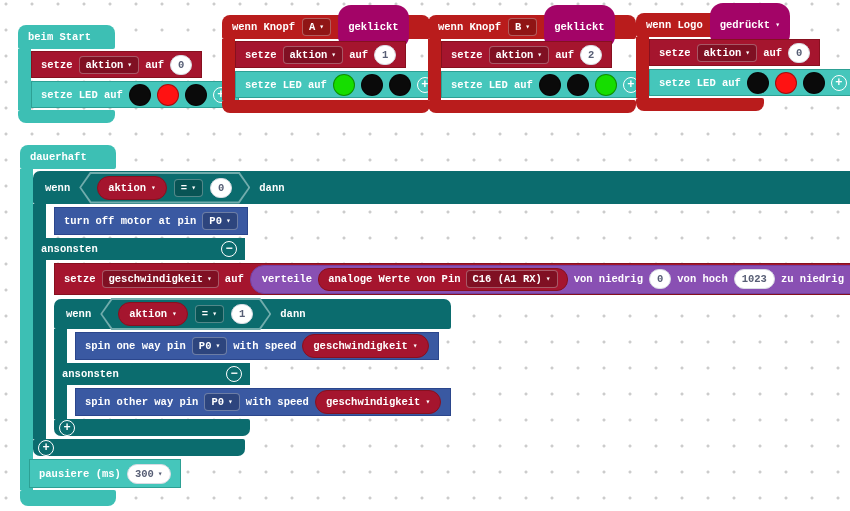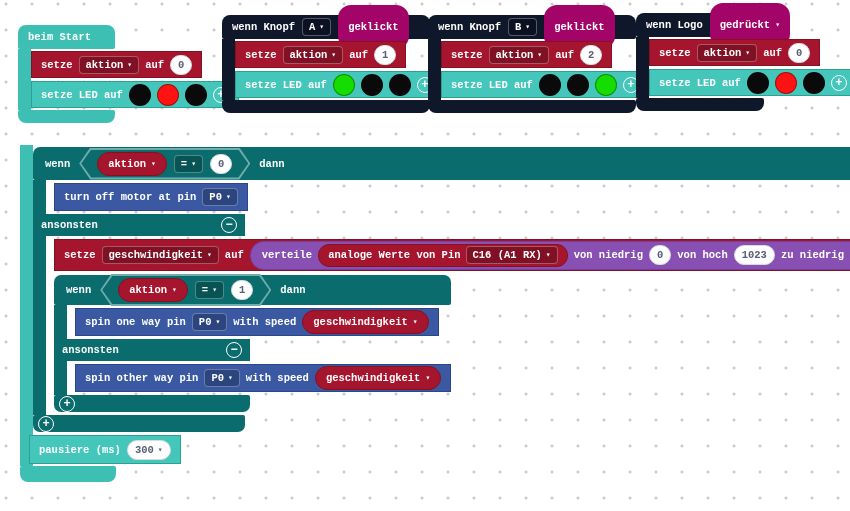--- a/index.html
+++ b/index.html
@@ -14,21 +14,21 @@
   .grp{position:absolute;}
   
   .cont{width:var(--hw);}
   .c-head{height:24px;display:flex;align-items:center;gap:7px;padding:0 10px;
     border-radius:8px 8px 2px 2px;box-sizing:border-box;white-space:nowrap;width:var(--hw);}
   .c-body{display:flex;}
   .c-spine{width:13px;flex:0 0 13px;}
   .c-stack{display:flex;flex-direction:column;align-items:flex-start;gap:3px;padding:2px 0;}
   .c-foot{height:13px;width:var(--hw);border-radius:2px 2px 8px 8px;}
   .teal .c-head,.teal .c-spine,.teal .c-foot{background:#3dbfb4;}
-  .magenta .c-head,.magenta .c-spine,.magenta .c-foot{background:#0f172a;}
+  .magenta .c-head,.magenta .c-spine,.magenta .c-foot{background:#b91c1c;}
   
   .stmt{display:flex;align-items:center;gap:6px;height:27px;padding:0 9px;
     border-radius:0;white-space:nowrap;width:max-content;box-sizing:border-box;}
   .stmt.red{background:#a5152e;border:1px solid #87101f;}
   .stmt.tealrow{background:#45c6bb;border:1px solid #2da094;}
   .stmt.blue{background:#3a59a2;border:1px solid #2b468c;height:28px;}
   .stmt.bigred{background:#a5152e;border:1px solid #87101f;height:32px;gap:6px;}
   
   .dd{display:inline-flex;align-items:center;gap:4px;padding:2px 6px;border-radius:4px;
     background:rgba(0,0,0,0.22);border:1px solid rgba(255,255,255,0.30);white-space:nowrap;}
@@ -210,20 +210,23 @@
           <span class="circ">+</span>
         </div>
       </div>
     </div>
     <div class="c-foot"></div>
   </div>
 </div>
 
 <div class="grp" style="left:20px;top:145px">
   <div class="cont teal" style="--hw:96px">
+    <div class="c-head">
+      <span class="lbl">dauerhaft</span>
+    </div>
     <div class="c-body">
       <div class="c-spine"></div>
       <div class="c-stack">
 
         <div class="ifblk" style="--w:212px">
           <div class="if-head">
             <span class="lbl">wenn</span>
             <span class="hexo">
                 <span class="hexi">
               <span class="varpill">

